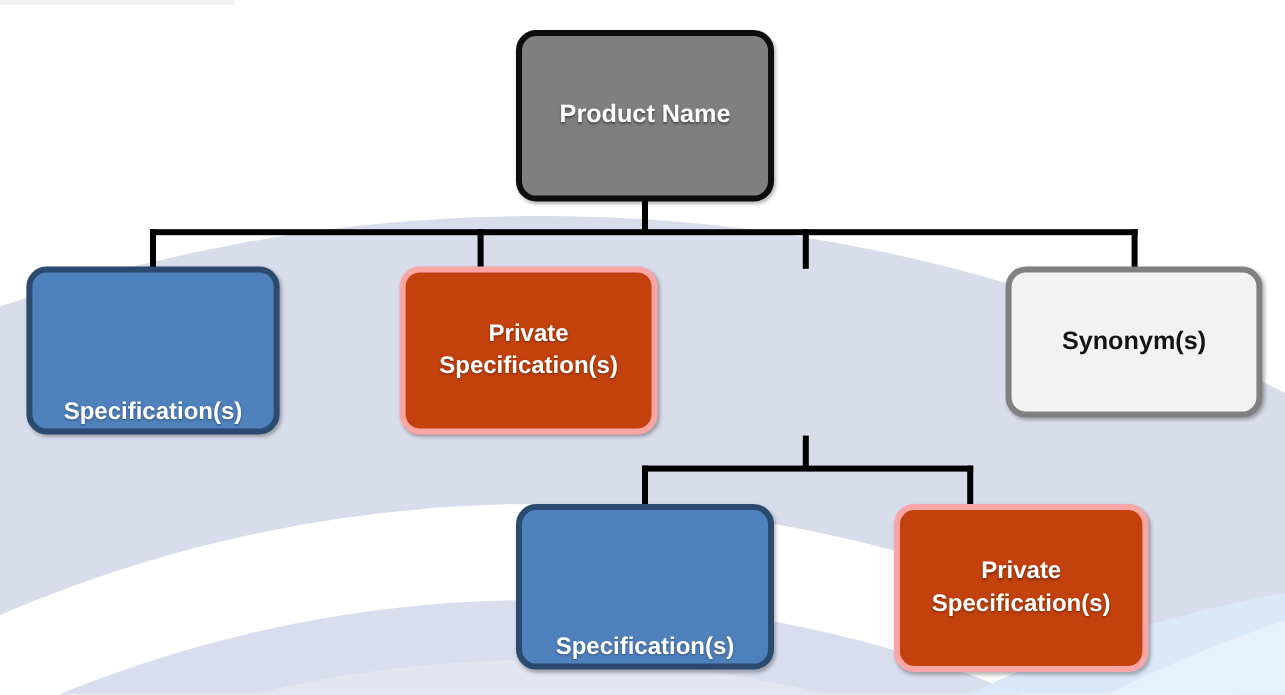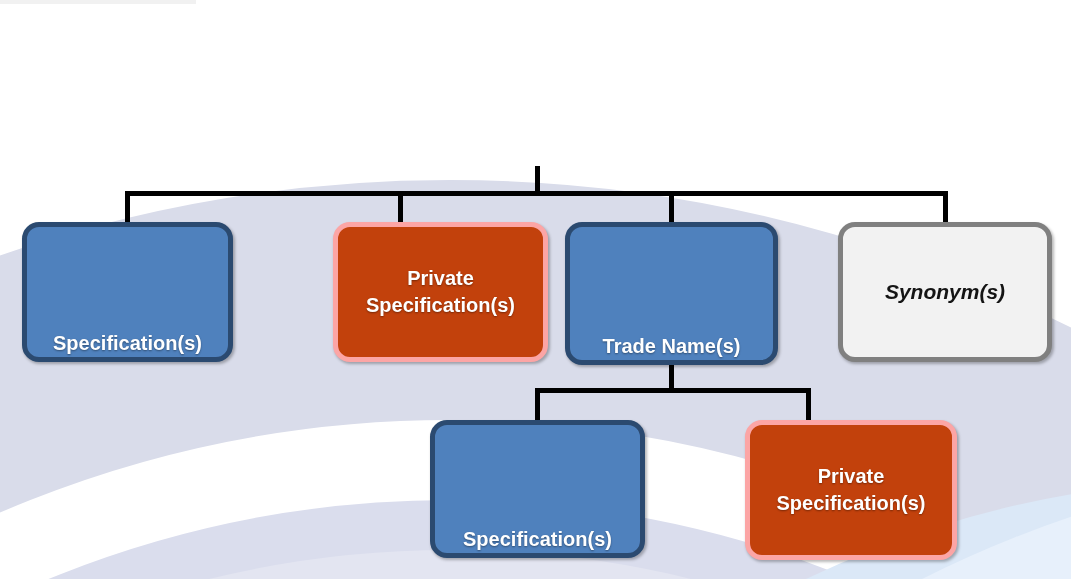--- a/index.html
+++ b/index.html
@@ -55,21 +55,21 @@
   .node.blue { background:#4f81bd; border:5px solid #2b4a70; color:#ffffff;
                text-shadow:0 1px 2px rgba(0,0,0,0.40);align-items:flex-end;}
   .node.green{ background:#c2410c; border:5px solid #fca5a5; color:#ffffff;
                text-shadow:0 1px 2px rgba(0,0,0,0.40);margin-left:40px;}
   .node.light{ background:#f2f2f2; border:5px solid #808080; color:#141414;
                font-size:21px;}
   #node-root              {left:430px; top:25px;  width:215px; height:143px;}
   #node-spec              {left:22px;  top:222px; width:211px; height:140px;}
   #node-private-spec      {left:293px; top:222px; width:215px; height:140px;}
   #node-trade             {left:565px; top:222px; width:213px; height:143px;}
-  #node-synonym           {left:838px; top:222px; width:214px; height:140px;font-style:italic;}
+  #node-synonym           {left:838px; top:222px; width:214px; height:126px;}
   #node-trade-spec        {left:430px; top:420px; width:215px; height:138px;}
   #node-trade-private-spec{left:705px; top:420px; width:212px; height:140px;}
 </style>
 </head>
 <body>
 
 <div id="canvas">
 
   <div class="ring" id="ring-lav-outer"></div>
   <div class="ring" id="ring-lav-mid"></div>
@@ -82,32 +82,32 @@
   <div class="connector" id="c-h1"></div>
   <div class="connector" id="c-d1"></div>
   <div class="connector" id="c-d2"></div>
   <div class="connector" id="c-d3"></div>
   <div class="connector" id="c-d4"></div>
   <div class="connector" id="c-trade-drop"></div>
   <div class="connector" id="c-h2"></div>
   <div class="connector" id="c-d5"></div>
   <div class="connector" id="c-d6"></div>
 
+  <div class="node gray" id="node-root">
+    <span>Product Name</span>
+  </div>
 
   <div class="node blue" id="node-spec">
     <span>Specification(s)</span>
   </div>
 
   <div class="node green" id="node-private-spec">
     <span>Private Specification(s)</span>
   </div>
 
-  <div class="node blue" id="node-trade">
-    <span>Trade Name(s)</span>
-  </div>
 
   <div class="node light" id="node-synonym">
     <span>Synonym(s)</span>
   </div>
 
   <div class="node blue" id="node-trade-spec">
     <span>Specification(s)</span>
   </div>
 
   <div class="node green" id="node-trade-private-spec">

